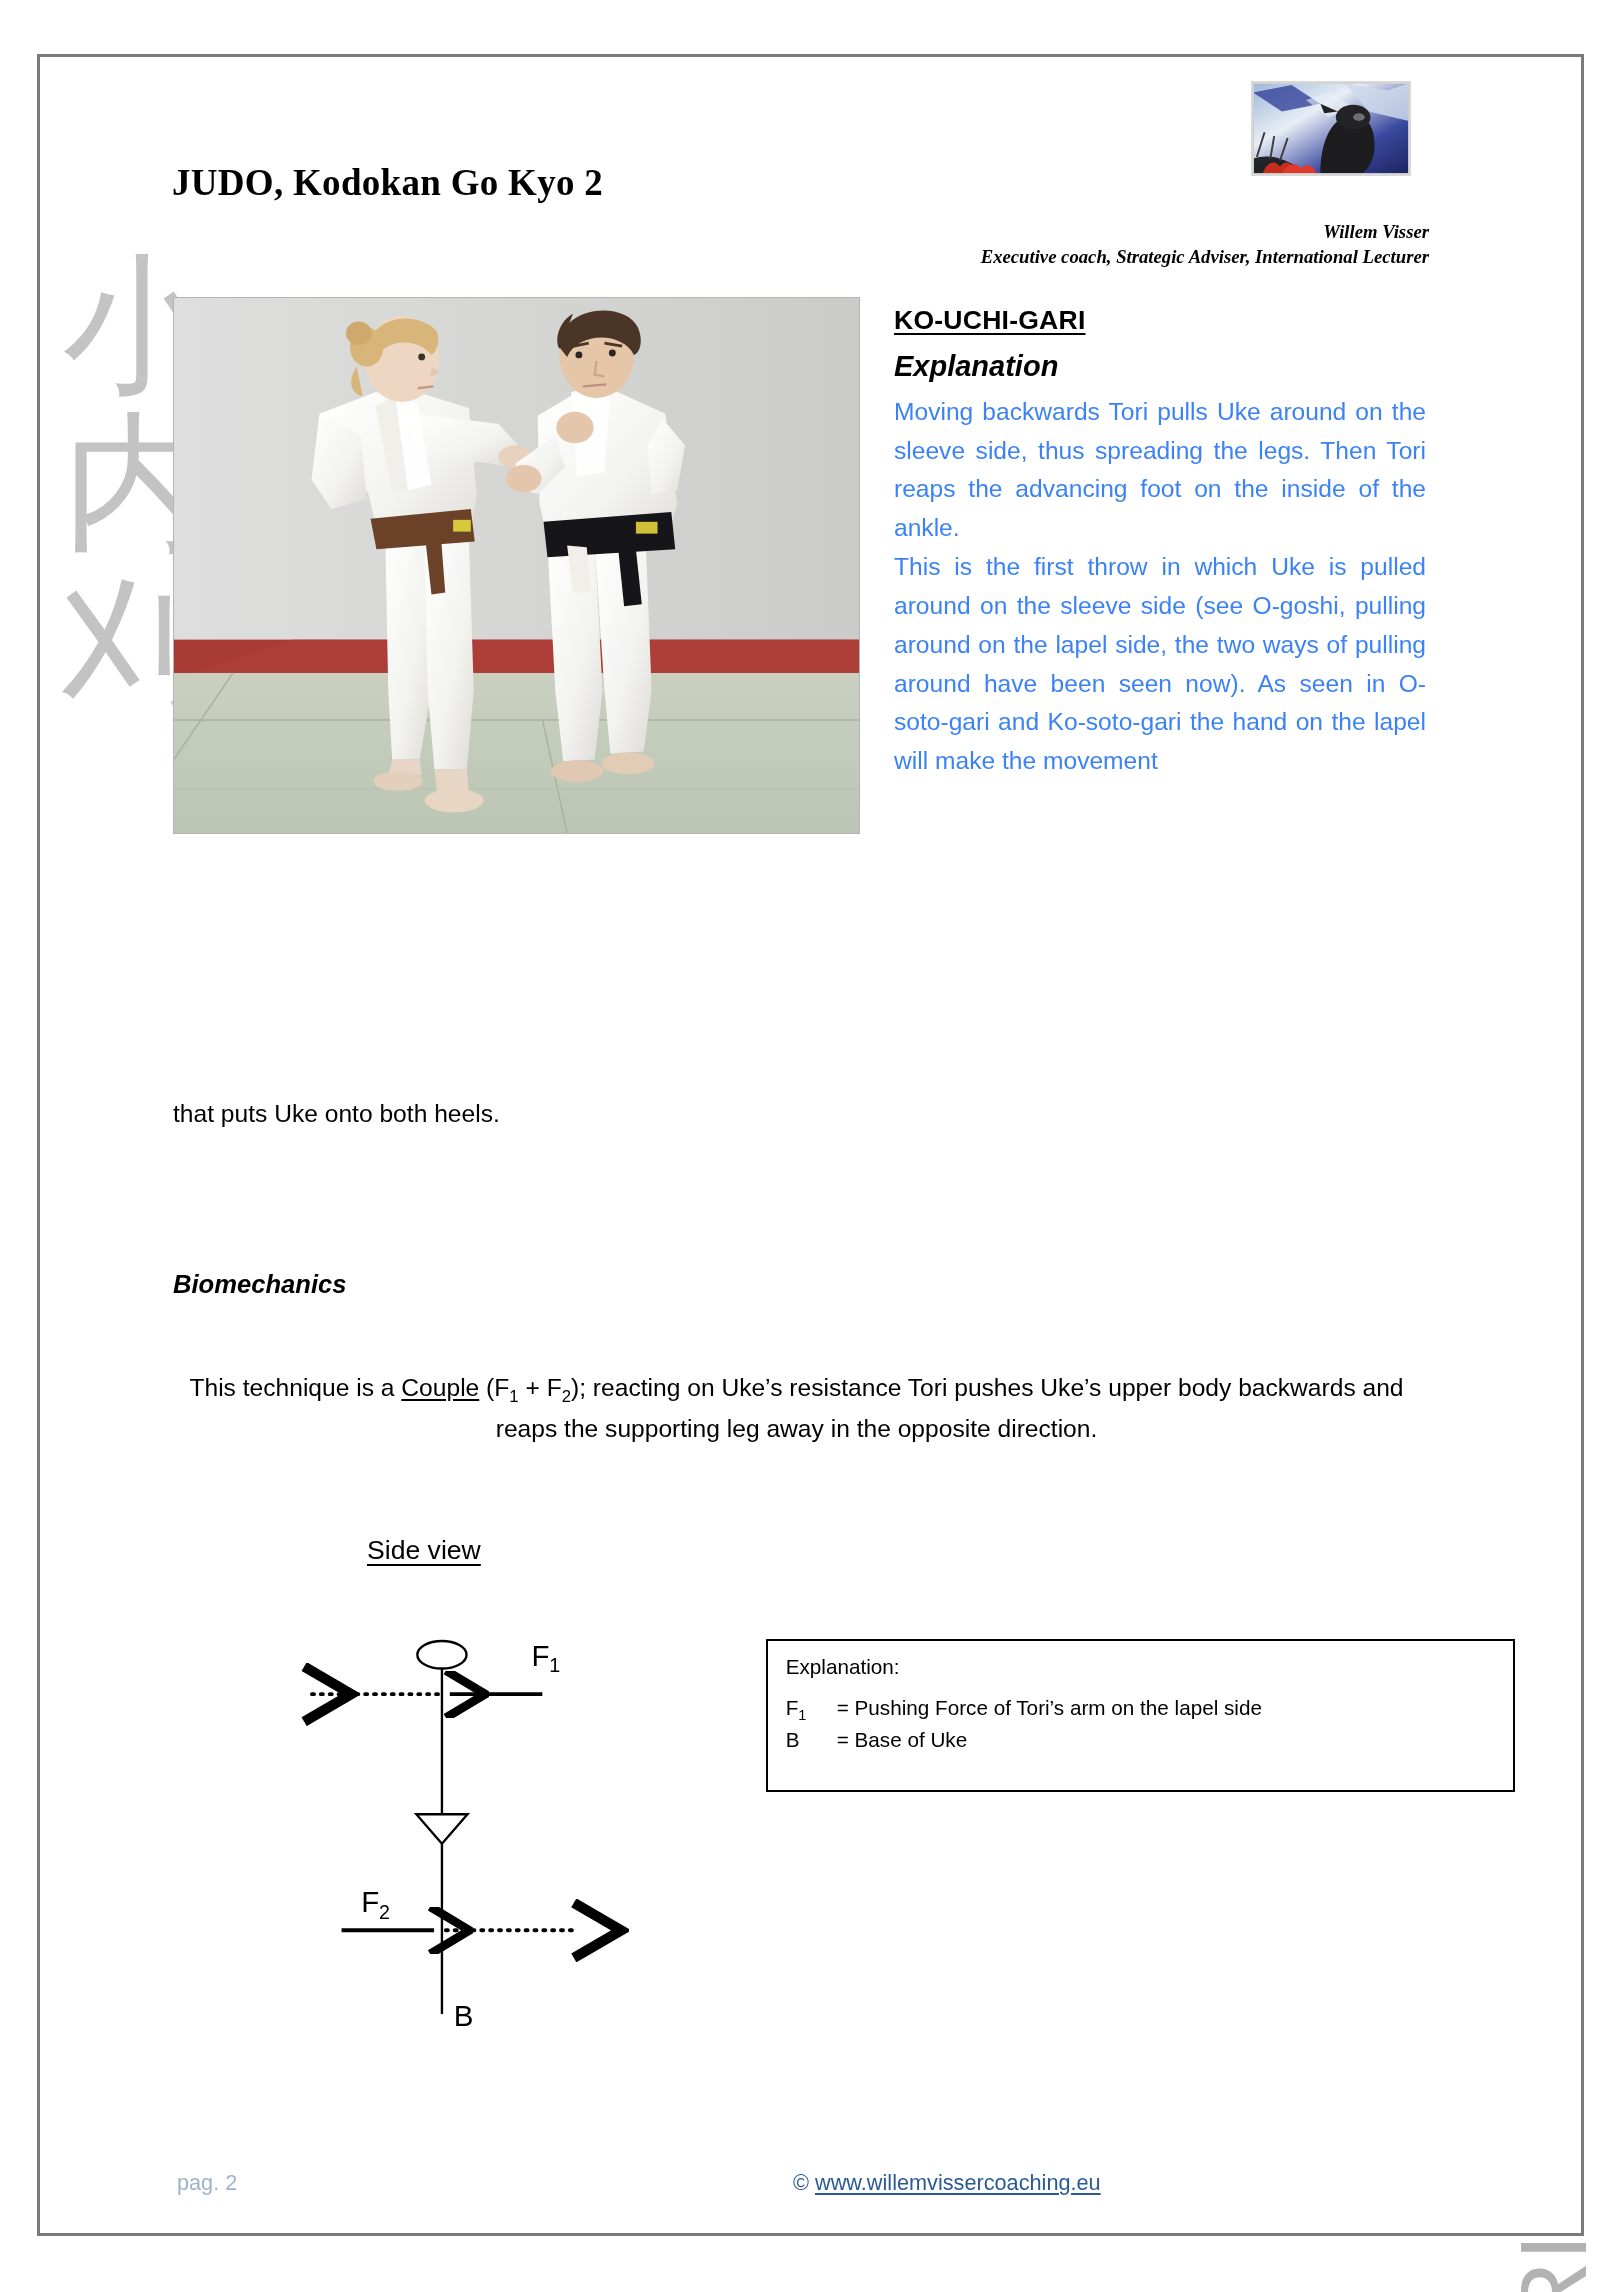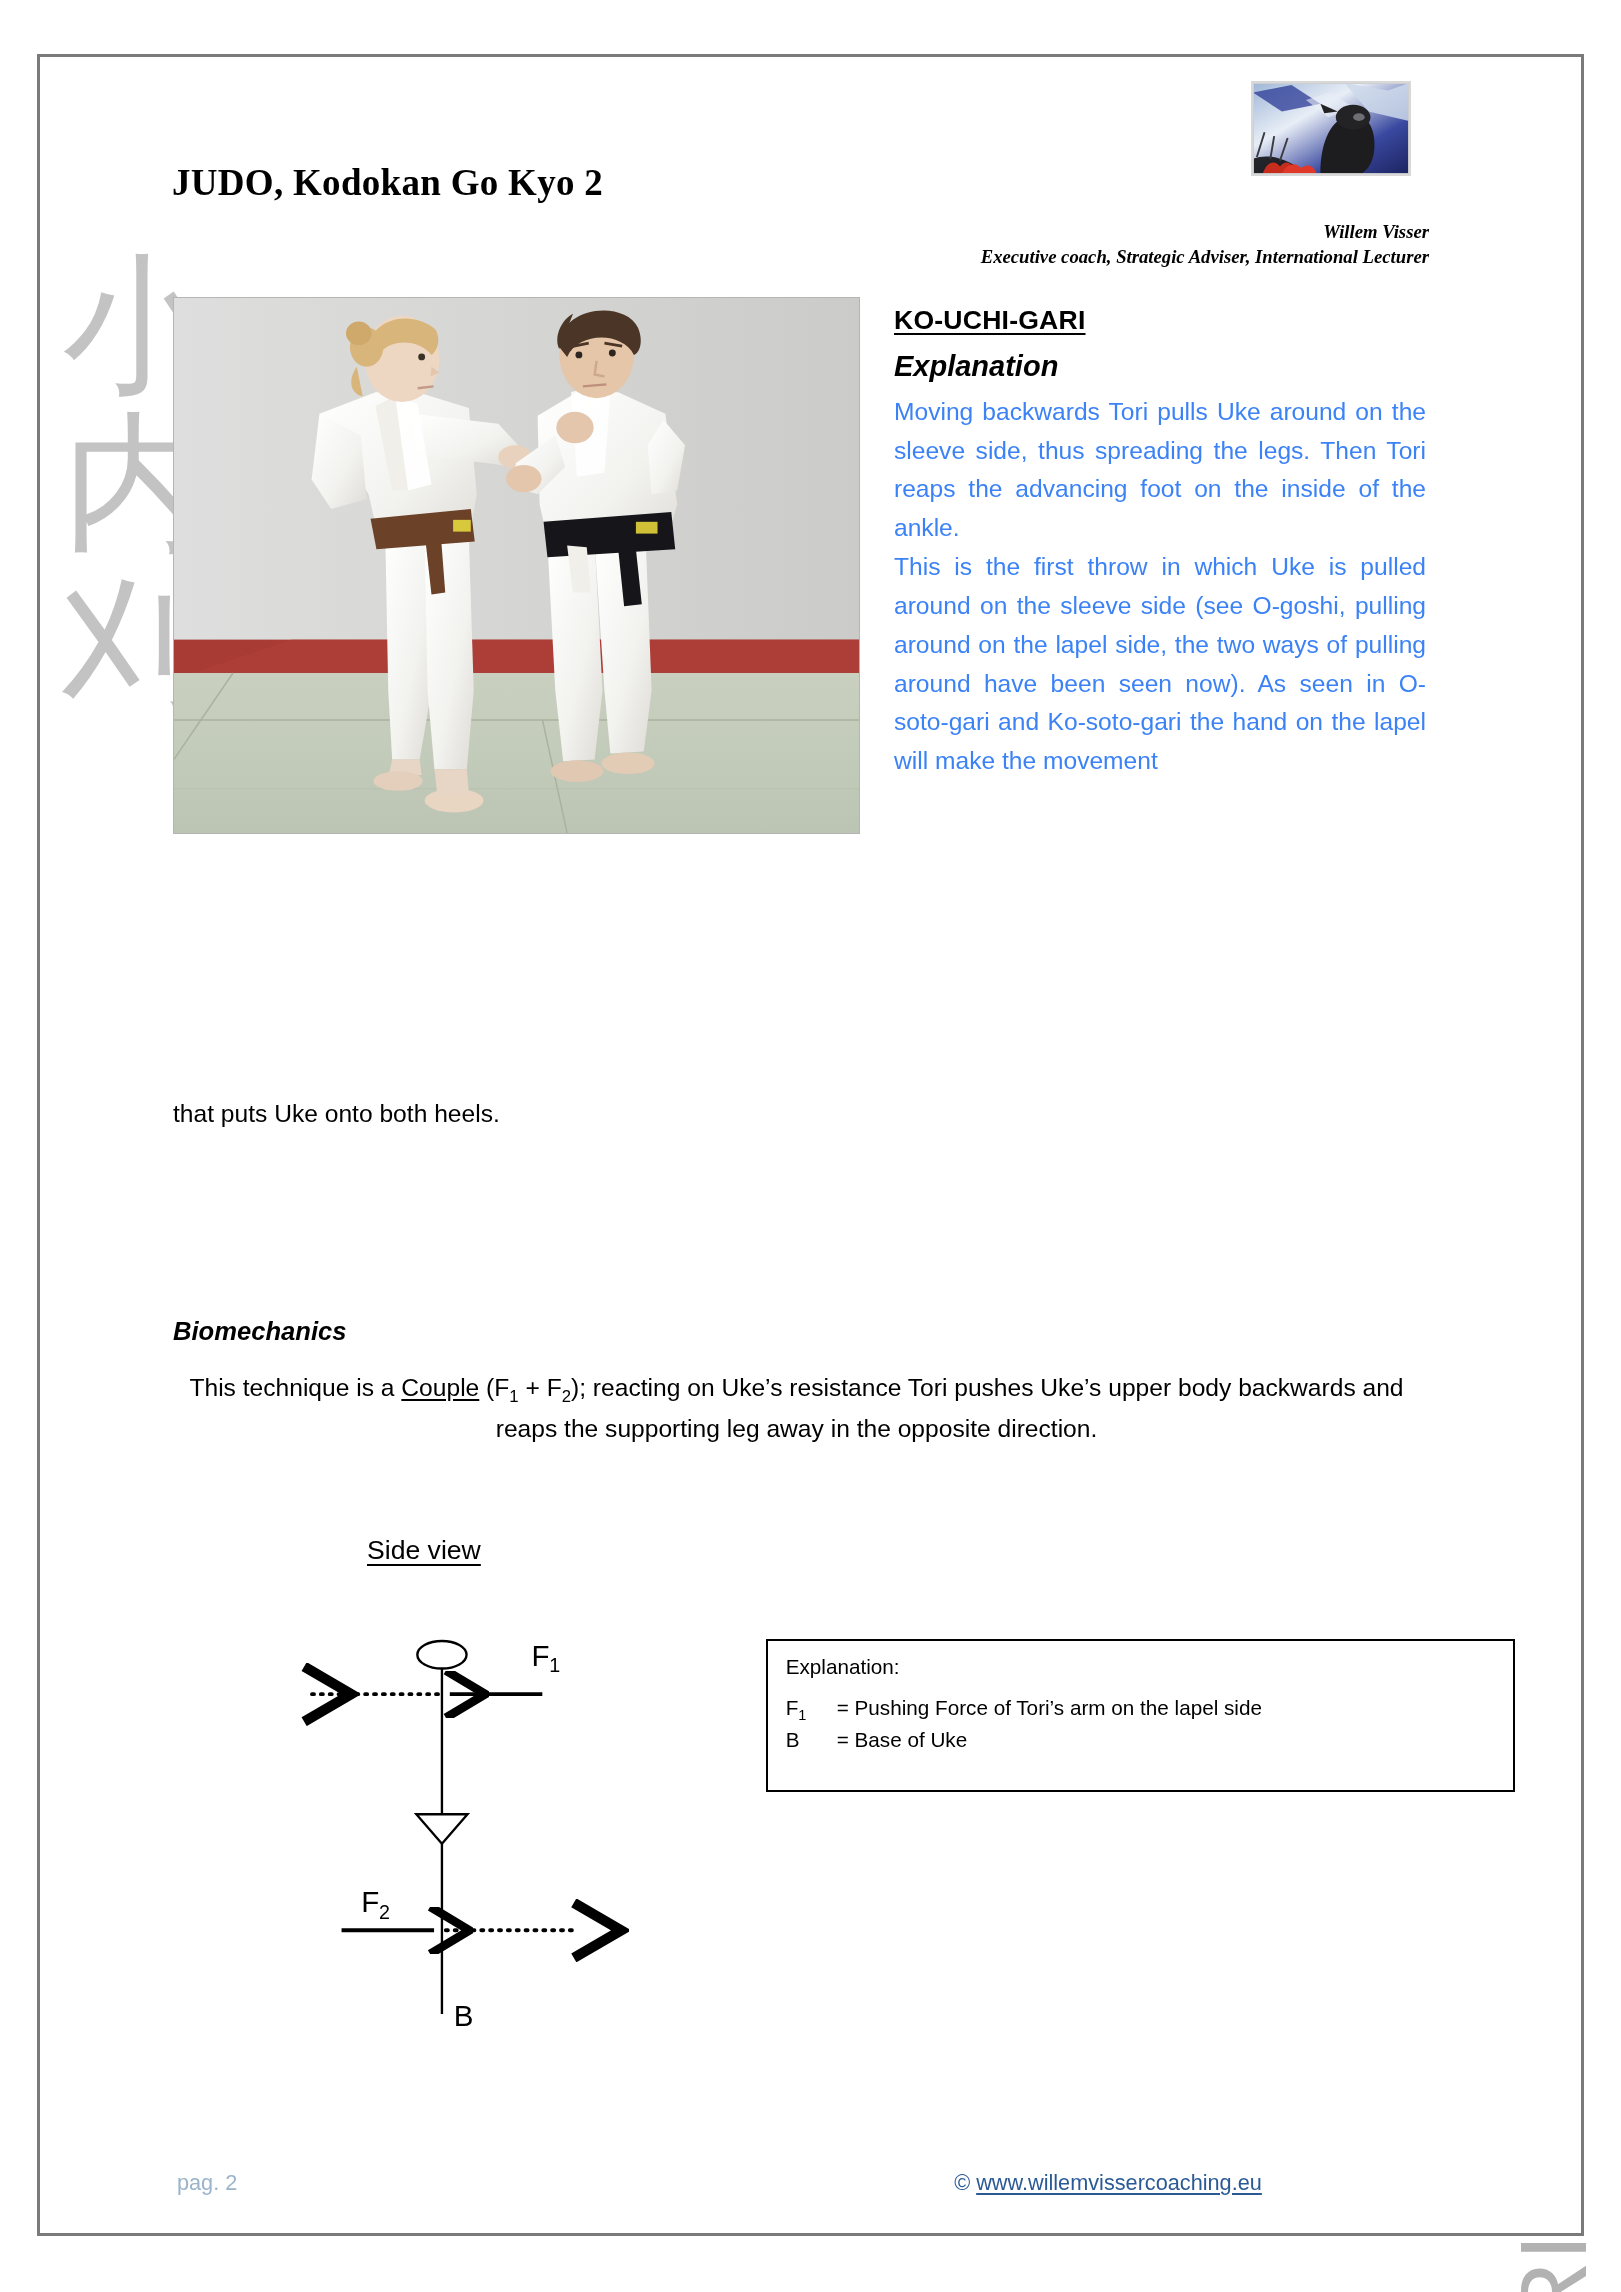--- a/index.html
+++ b/index.html
@@ -157,21 +157,21 @@
     font-size: 24.6px;
     line-height: 1.58;
     color: #000;
     z-index: 3;
   }
 
   
   .biomech-head {
     position: absolute;
     left: 173px;
-    top: 1317px;
+    top: 1270px;
     font-size: 25.6px;
     font-weight: bold;
     font-style: italic;
     color: #000;
   }
   .biomech-par {
     position: absolute;
     left: 173px;
     top: 1369px;
     width: 1247px;
@@ -240,21 +240,20 @@
     left: 177px;
     top: 2170px;
     font-size: 21.7px;
     color: #9bb4cc;
   }
   .footer-link {
     position: absolute;
     left: 793px;
     top: 2170px;
     width: 630px;
-    text-align: center;
     font-size: 21.7px;
     color: #2a5a96;
     white-space: nowrap;
   }
   .footer-link .url { text-decoration: underline; text-underline-offset: 3px; }
   .footer-link .cmark { text-decoration: none; }
 </style>
 </head>
 <body>
 

